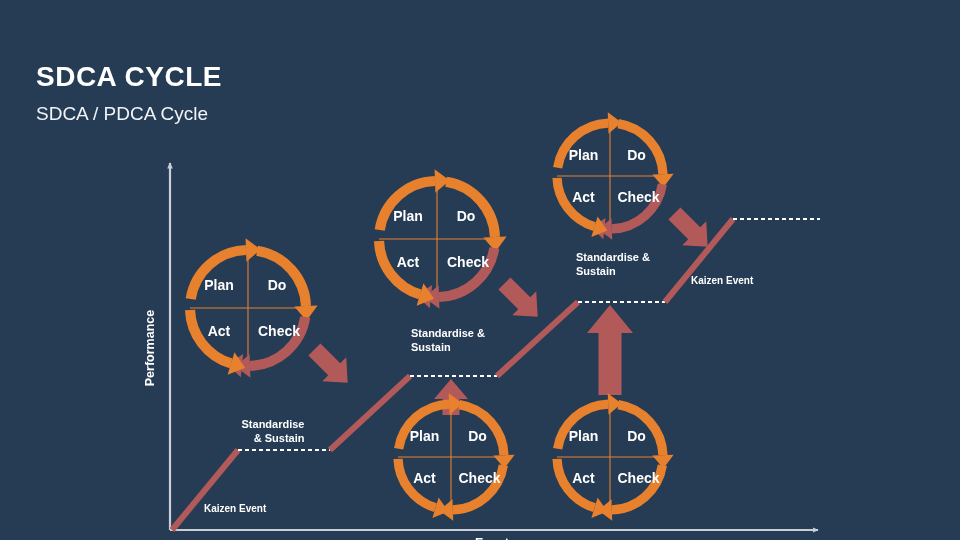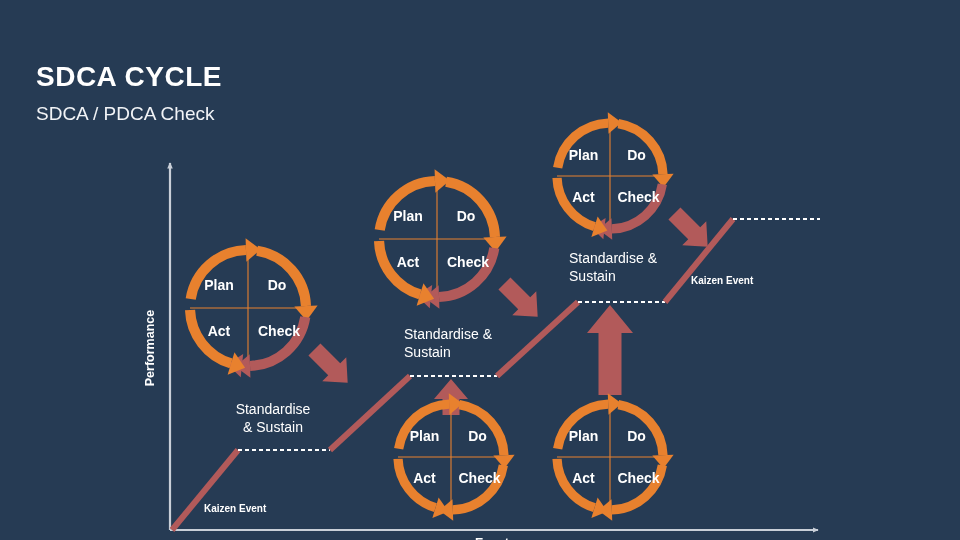--- a/index.html
+++ b/index.html
@@ -22,22 +22,22 @@
     font-size:19px;font-weight:normal;color:#F2F4F7;
   }
 
   .qlabel{
     position:absolute;color:#FFFFFF;font-size:14px;
     font-weight:600;white-space:nowrap;
     transform:translate(-50%,-50%);
   }
 
   .sslabel{
-    position:absolute;color:#FFFFFF;font-size:14px;
-    font-weight:400;text-align:center;line-height:1.28;
+    position:absolute;color:#FFFFFF;font-size:11px;
+    font-weight:700;text-align:center;line-height:1.28;
     transform:translateX(-50%);white-space:pre-line;
   }
 
   .kaizen{
     position:absolute;color:#FFFFFF;font-size:10px;
     font-weight:600;white-space:nowrap;
   }
 
   .axlabel{
     position:absolute;color:#FFFFFF;font-size:12.5px;
@@ -48,21 +48,21 @@
     transform:translate(-50%,-50%) rotate(-90deg);
   }
   .axlabel.xax{transform:translateX(-50%);}
 </style>
 </head>
 <body>
 
 <div id="stage">
 
   <div class="title">SDCA CYCLE</div>
-  <div class="subtitle">SDCA / PDCA Check</div>
+  <div class="subtitle">SDCA / PDCA Cycle</div>
 
   <svg id="svgroot" viewBox="0 0 960 540">
     <defs>
       <marker id="axArrow" markerWidth="7" markerHeight="7" refX="5.5" refY="3.2" orient="auto" markerUnits="userSpaceOnUse">
         <path d="M0,0.4 L6.2,3.2 L0,6 Z" fill="#C9CFD8"></path>
       </marker>
     </defs>
 
     <g>
       <line x1="170" y1="487" x2="170" y2="120" stroke="#C9CFD8" stroke-width="2.2" marker-end="url(#axArrow)"></line>
@@ -175,21 +175,21 @@
           <path transform="translate(594.50,464.68) rotate(107.00)" d="M-10.666249999999998,0 L10.666249999999998,0 L0,-13.448749999999997 Z" fill="#E8812E"></path>
         </g>
       </g>
   </svg>
 
   <div id="text-layer">
       <div class="qlabel" style="left: 219px; top: 241.8px;">Plan</div>
       <div class="qlabel" style="left: 277px; top: 241.8px;">Do</div>
       <div class="qlabel" style="left: 219px; top: 288.2px;">Act</div>
       <div class="qlabel" style="left: 279px; top: 288.2px;">Check</div>
-      <div class="sslabel" style="left: 273px; top: 358px;">Standardise
+      <div class="sslabel" style="left: 273px; top: 374px; text-align: right;">Standardise
 &amp; Sustain</div>
       <div class="qlabel" style="left: 408px; top: 172.8px;">Plan</div>
       <div class="qlabel" style="left: 466px; top: 172.8px;">Do</div>
       <div class="qlabel" style="left: 408px; top: 219.2px;">Act</div>
       <div class="qlabel" style="left: 468px; top: 219.2px;">Check</div>
       <div class="sslabel" style="left: 448px; top: 283px; transform: translateX(-50%); text-align: left;">Standardise &amp;
 Sustain</div>
       <div class="qlabel" style="left: 583.5px; top: 111.8px;">Plan</div>
       <div class="qlabel" style="left: 636.5px; top: 111.8px;">Do</div>
       <div class="qlabel" style="left: 583.5px; top: 154.2px;">Act</div>

